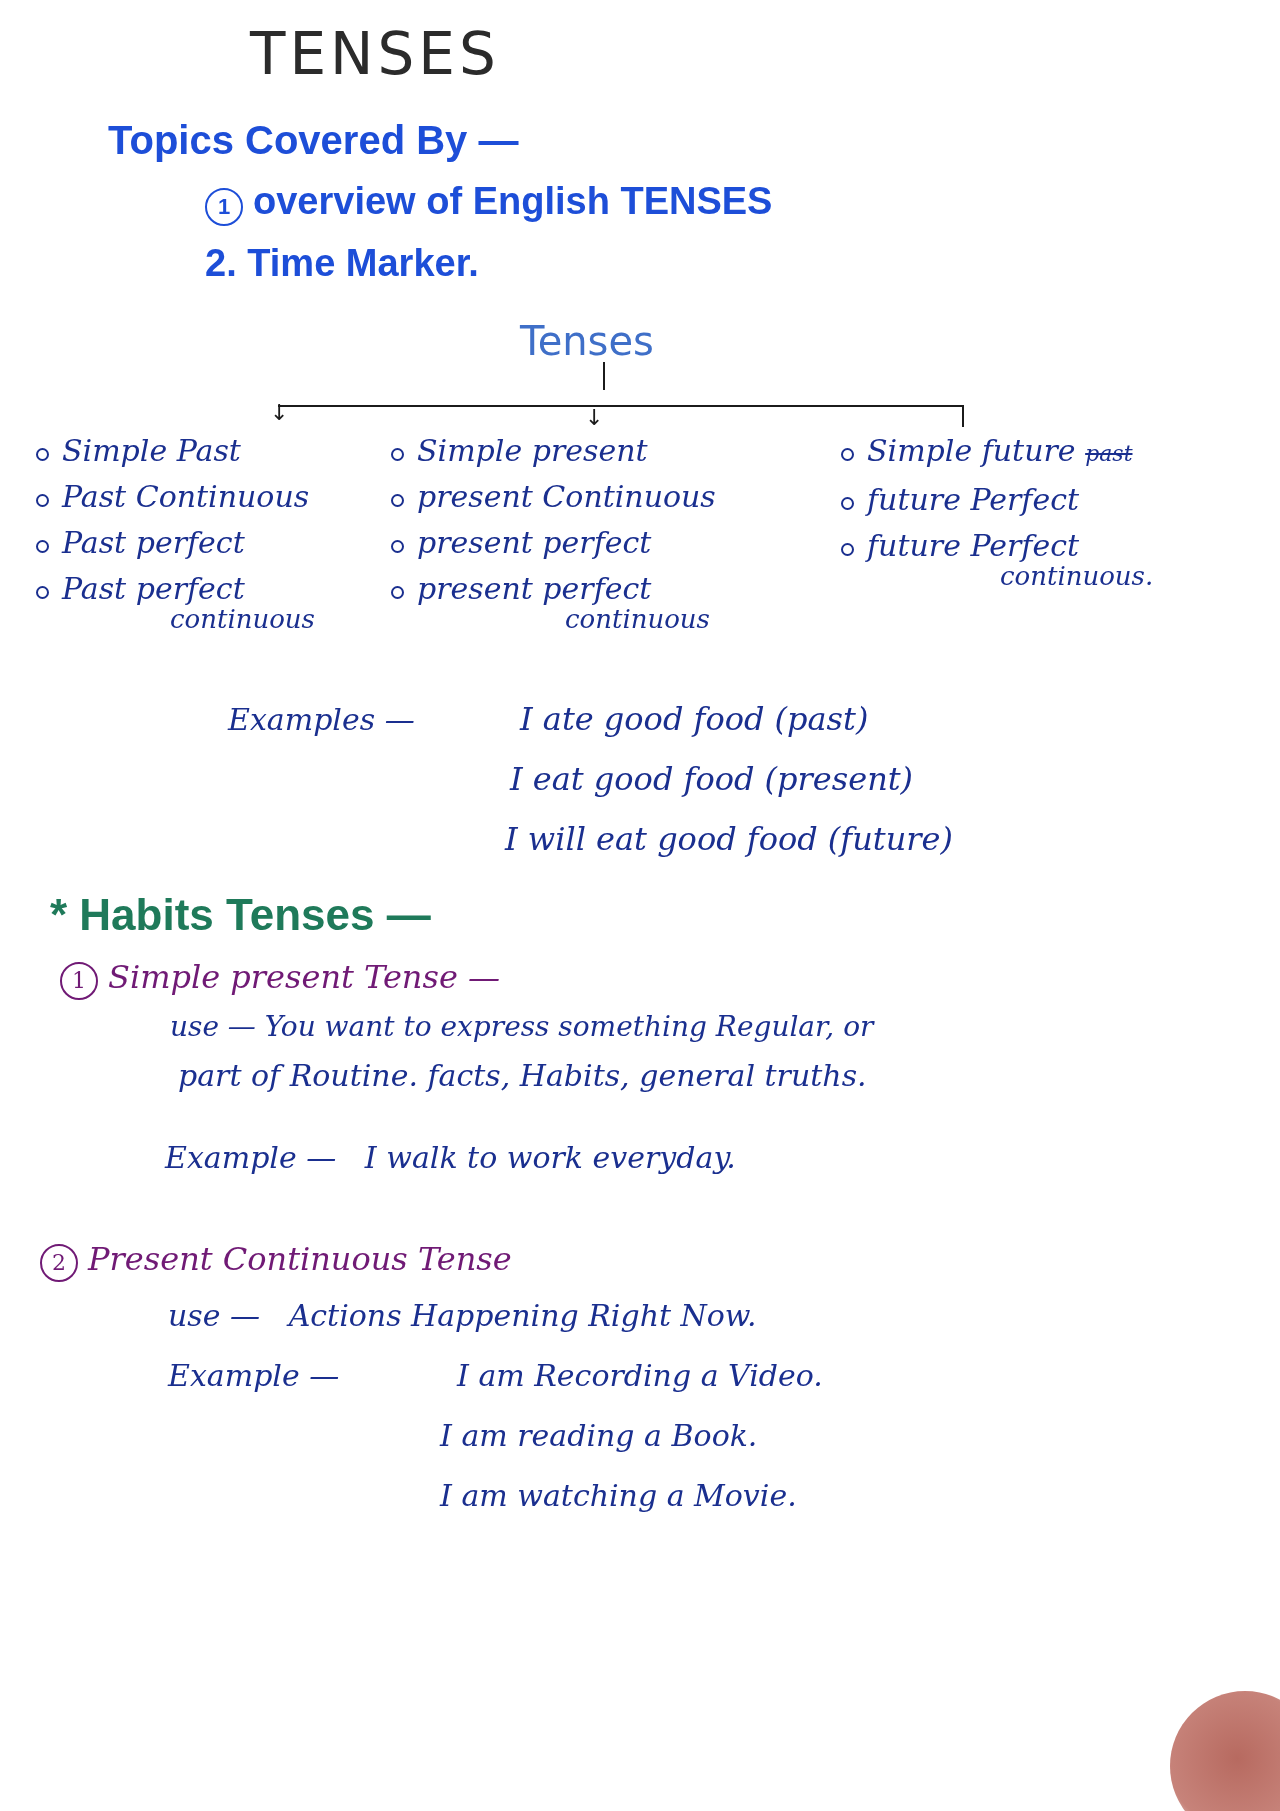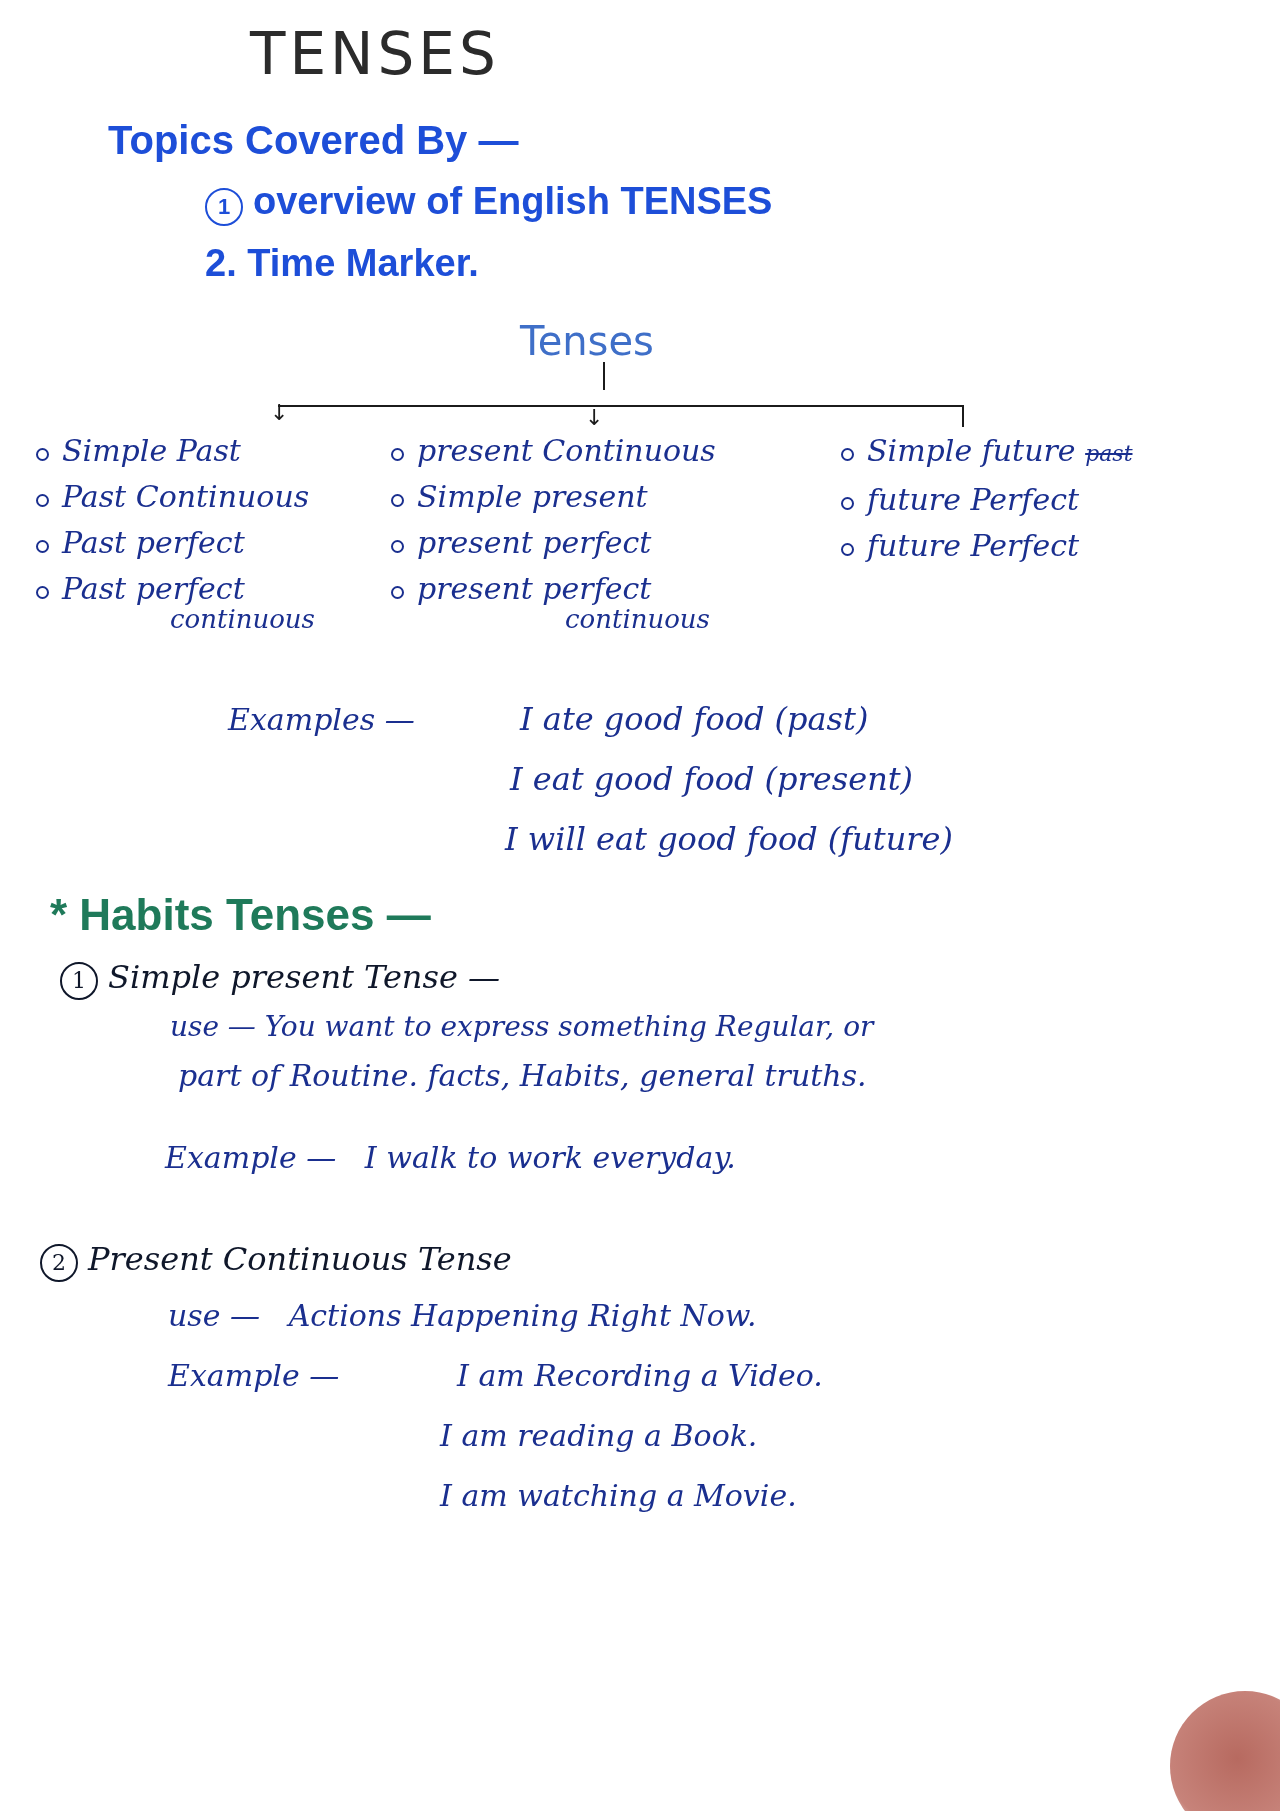--- a/index.html
+++ b/index.html
@@ -4,21 +4,21 @@
 <style>
   html, body { margin: 0; padding: 0; }
   body {
     width: 1280px; height: 1811px; position: relative; overflow: hidden;
     background: #ffffff;
     font-family: "DejaVu Sans", sans-serif;
   }
   .hand { font-family: "DejaVu Serif", serif; font-style: italic; position: absolute; white-space: nowrap; }
   .blue { color: #1a2f8f; }
   .lightblue { color: #3f6fc8; }
-  .black { color: #0f172a; }
+  .black { color: #701a75; }
   .red { color: #1d4ed8; font-weight: bold; font-style: normal; font-family: "Liberation Sans", sans-serif; }
   .green { color: #1f7a5a; font-weight: bold; font-style: normal; font-family: "Liberation Sans", sans-serif; }
   .title {
     position: absolute; left: 250px; top: 20px; font-size: 58px;
     font-family: "DejaVu Sans", sans-serif; font-weight: normal; color: #2b2b2b; letter-spacing: 4px;
   }
   .circled {
     display: inline-block; width: 34px; height: 34px; border: 2px solid currentColor; border-radius: 50%;
     text-align: center; line-height: 34px; font-size: 22px; font-style: normal; margin-right: 10px;
   }
@@ -57,34 +57,35 @@
 
 <div class="col hand blue" style="left:30px; top:428px;">
   <div class="item">Simple Past</div>
   <div class="item">Past Continuous</div>
   <div class="item">Past perfect</div>
   <div class="item">Past perfect</div>
   <div class="sub" style="padding-left:140px;">continuous</div>
 </div>
 
 <div class="col hand blue" style="left:385px; top:428px;">
+  <div class="item">Simple present</div>
   <div class="item">present Continuous</div>
-  <div class="item">Simple present</div>
   <div class="item">present perfect</div>
   <div class="item">present perfect</div>
   <div class="sub" style="padding-left:180px;">continuous</div>
 </div>
 
 <div class="col hand blue" style="left:835px; top:428px;">
   <div class="item">
     <span>Simple future</span>
     <span class="strike" style="font-size:22px;">past</span>
   </div>
   <div class="item">future Perfect</div>
   <div class="item">future Perfect</div>
+  <div class="sub" style="padding-left:165px;">continuous.</div>
 </div>
 
 <div class="hand blue" style="left:228px; top:702px; font-size:30px;">Examples —</div>
 <div class="hand blue" style="left:520px; top:700px; font-size:32px;">I ate good food (past)</div>
 <div class="hand blue" style="left:510px; top:760px; font-size:32px;">I eat good food (present)</div>
 <div class="hand blue" style="left:505px; top:820px; font-size:32px;">I will eat good food (future)</div>
 
 <div class="hand green" style="left:50px; top:890px; font-size:44px;">* Habits Tenses —</div>
 
 <div class="hand black" style="left:60px; top:958px; font-size:32px;">

